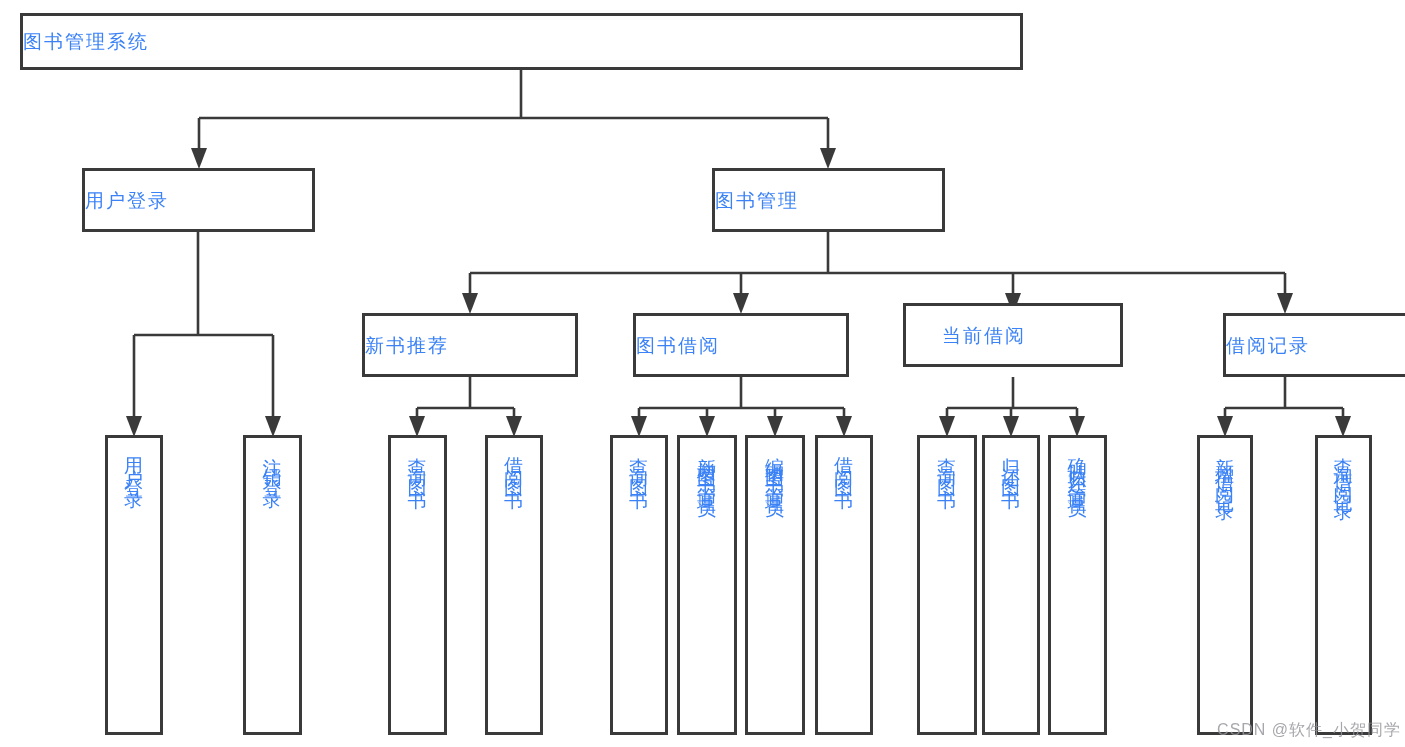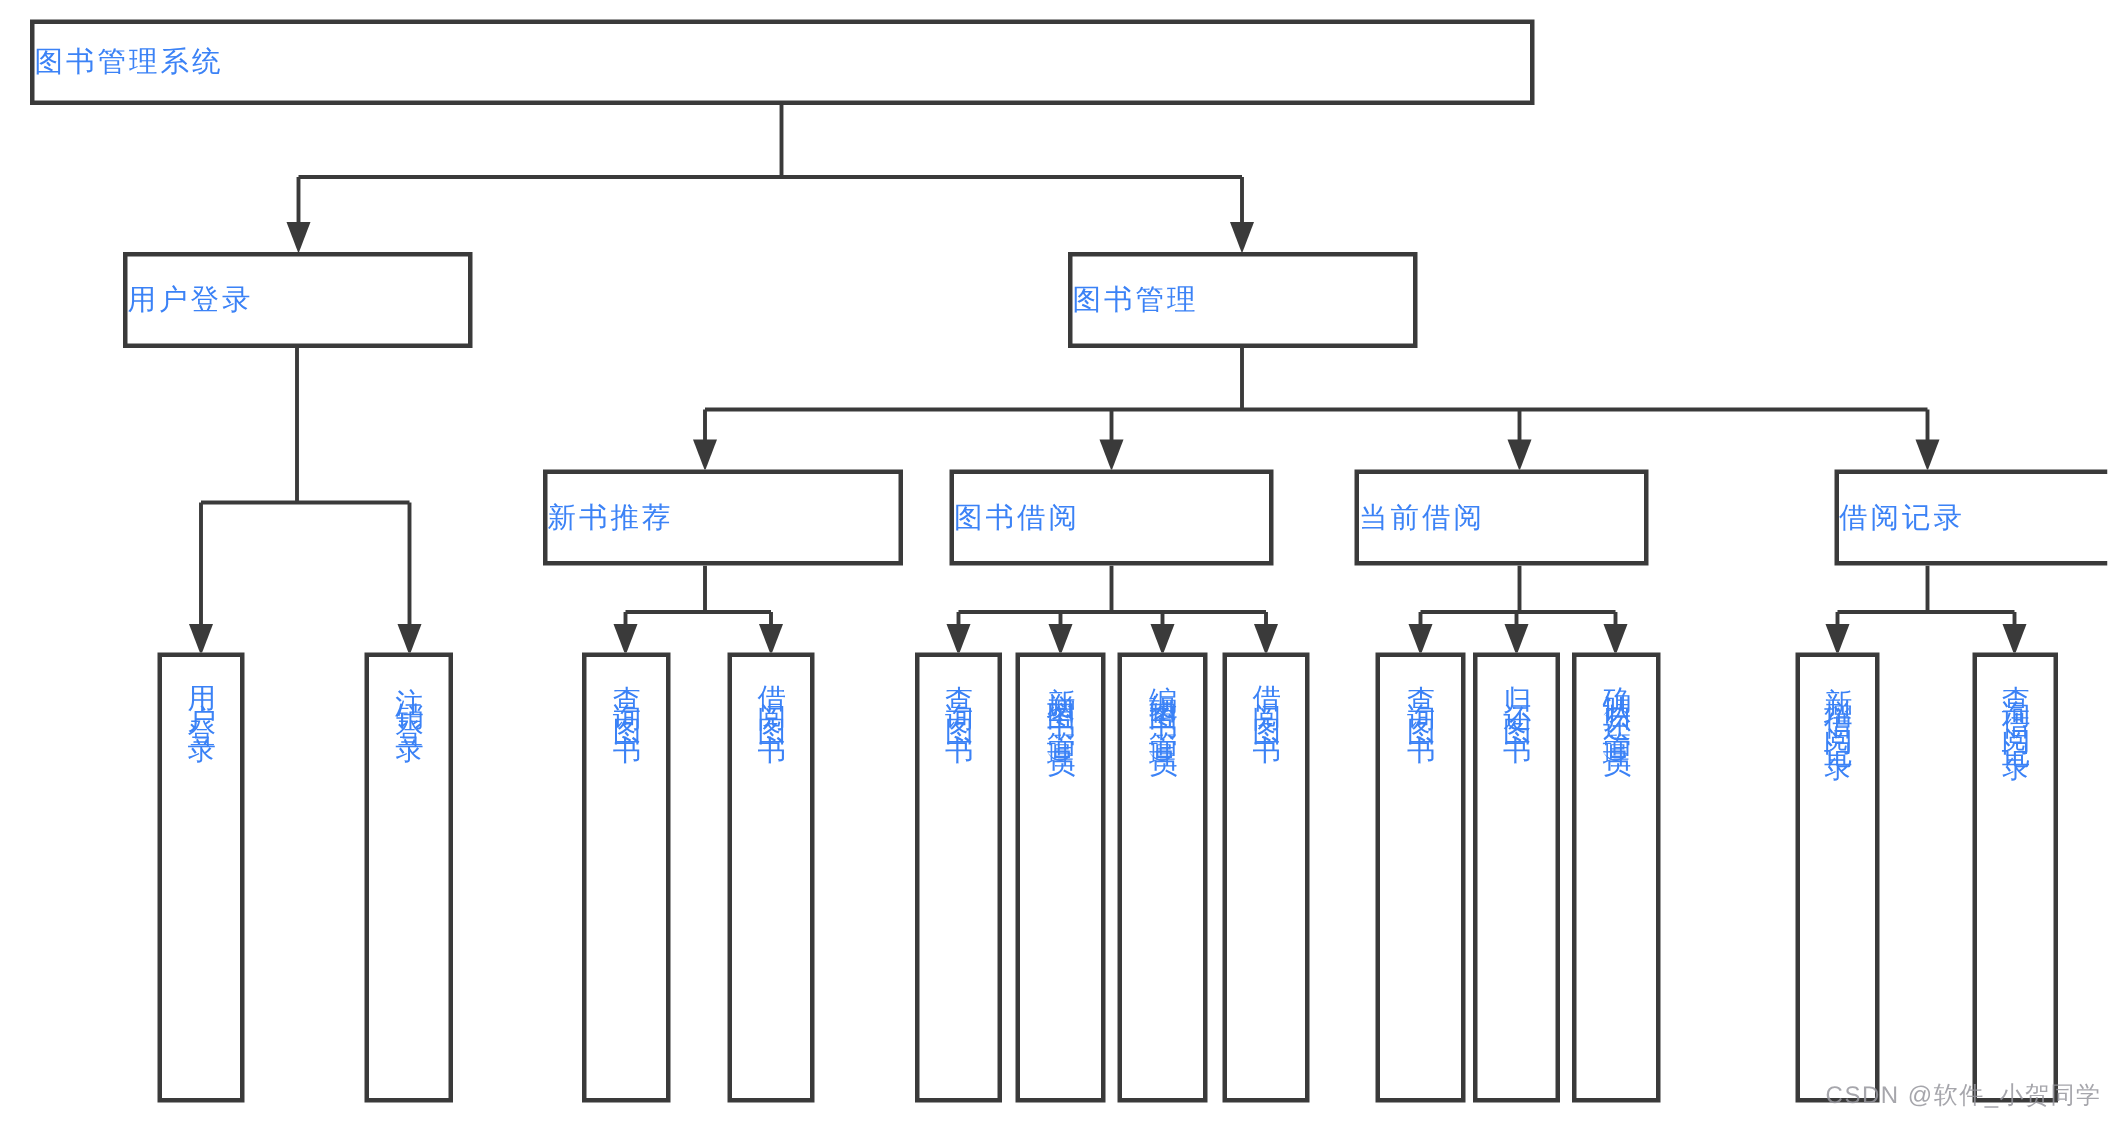--- a/index.html
+++ b/index.html
@@ -89,27 +89,27 @@
     <span>图书管理系统</span>
   </div>
 
   <div class="box" style="left:82px; top:168px; width:233px; height:64px;">
     <span>用户登录</span>
   </div>
   <div class="box" style="left:712px; top:168px; width:233px; height:64px;">
     <span>图书管理</span>
   </div>
 
-  <div class="box" style="left:362px; top:313px; width:240px; height:64px;">
+  <div class="box" style="left:362px; top:313px; width:216px; height:64px;">
     <span>新书推荐</span>
   </div>
   <div class="box" style="left:633px; top:313px; width:216px; height:64px;">
     <span>图书借阅</span>
   </div>
-  <div class="box" style="left:903px; top:313px; width:196px; height:64px;">
+  <div class="box" style="left:903px; top:303px; width:220px; height:64px;padding-left:36px;">
     <span>当前借阅</span>
   </div>
   <div class="box" style="left:1175px; top:313px; width:221px; height:64px;margin-left:48px;">
     <span>借阅记录</span>
   </div>
 
   <div class="box vbox" style="left:105px; top:435px; width:58px; height:300px;">
     <span>用户登录</span>
   </div>
   <div class="box vbox" style="left:243px; top:435px; width:59px; height:300px;">

